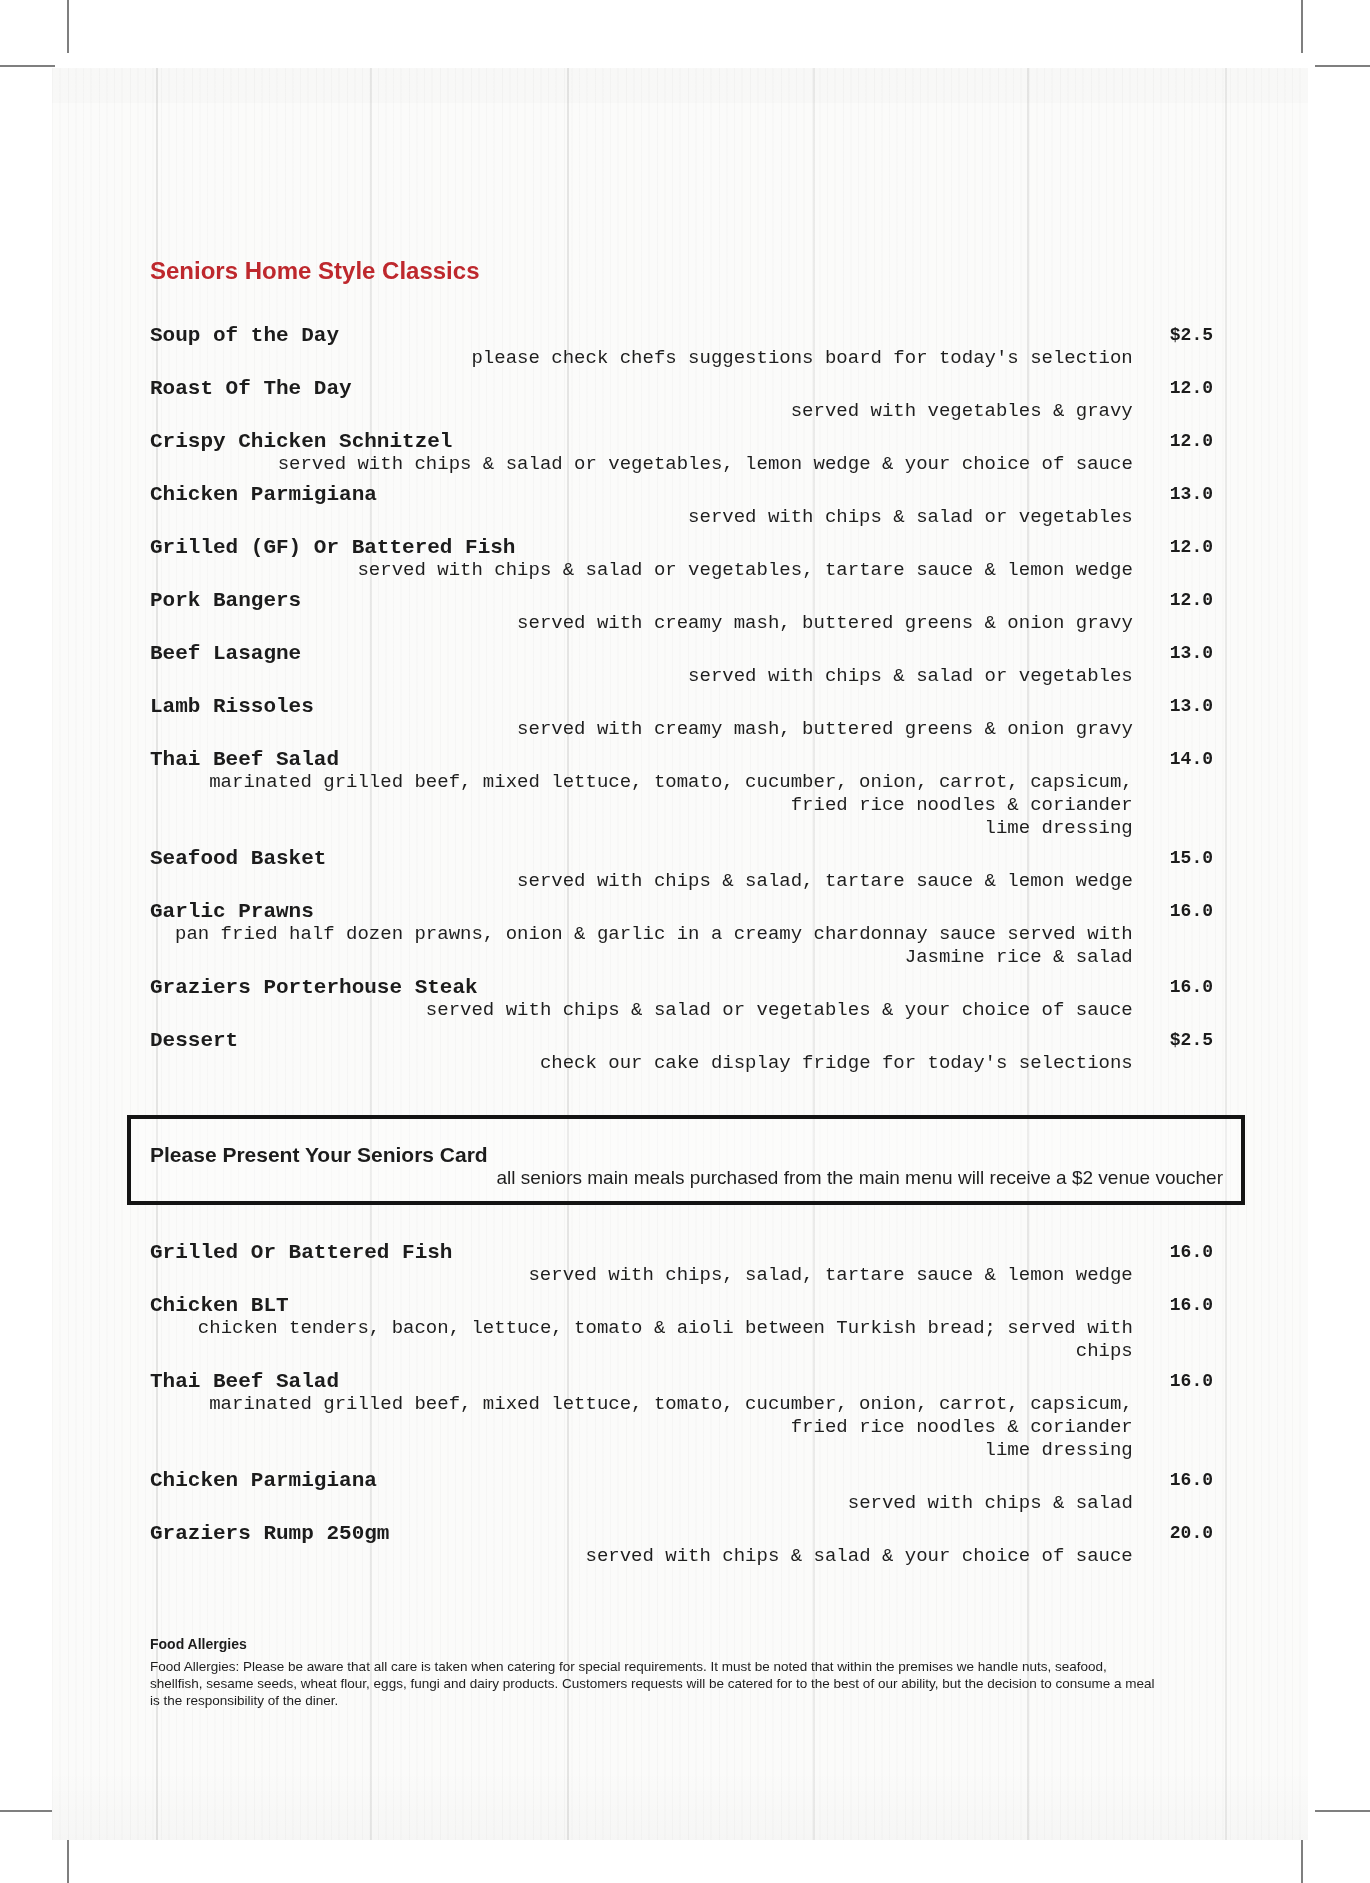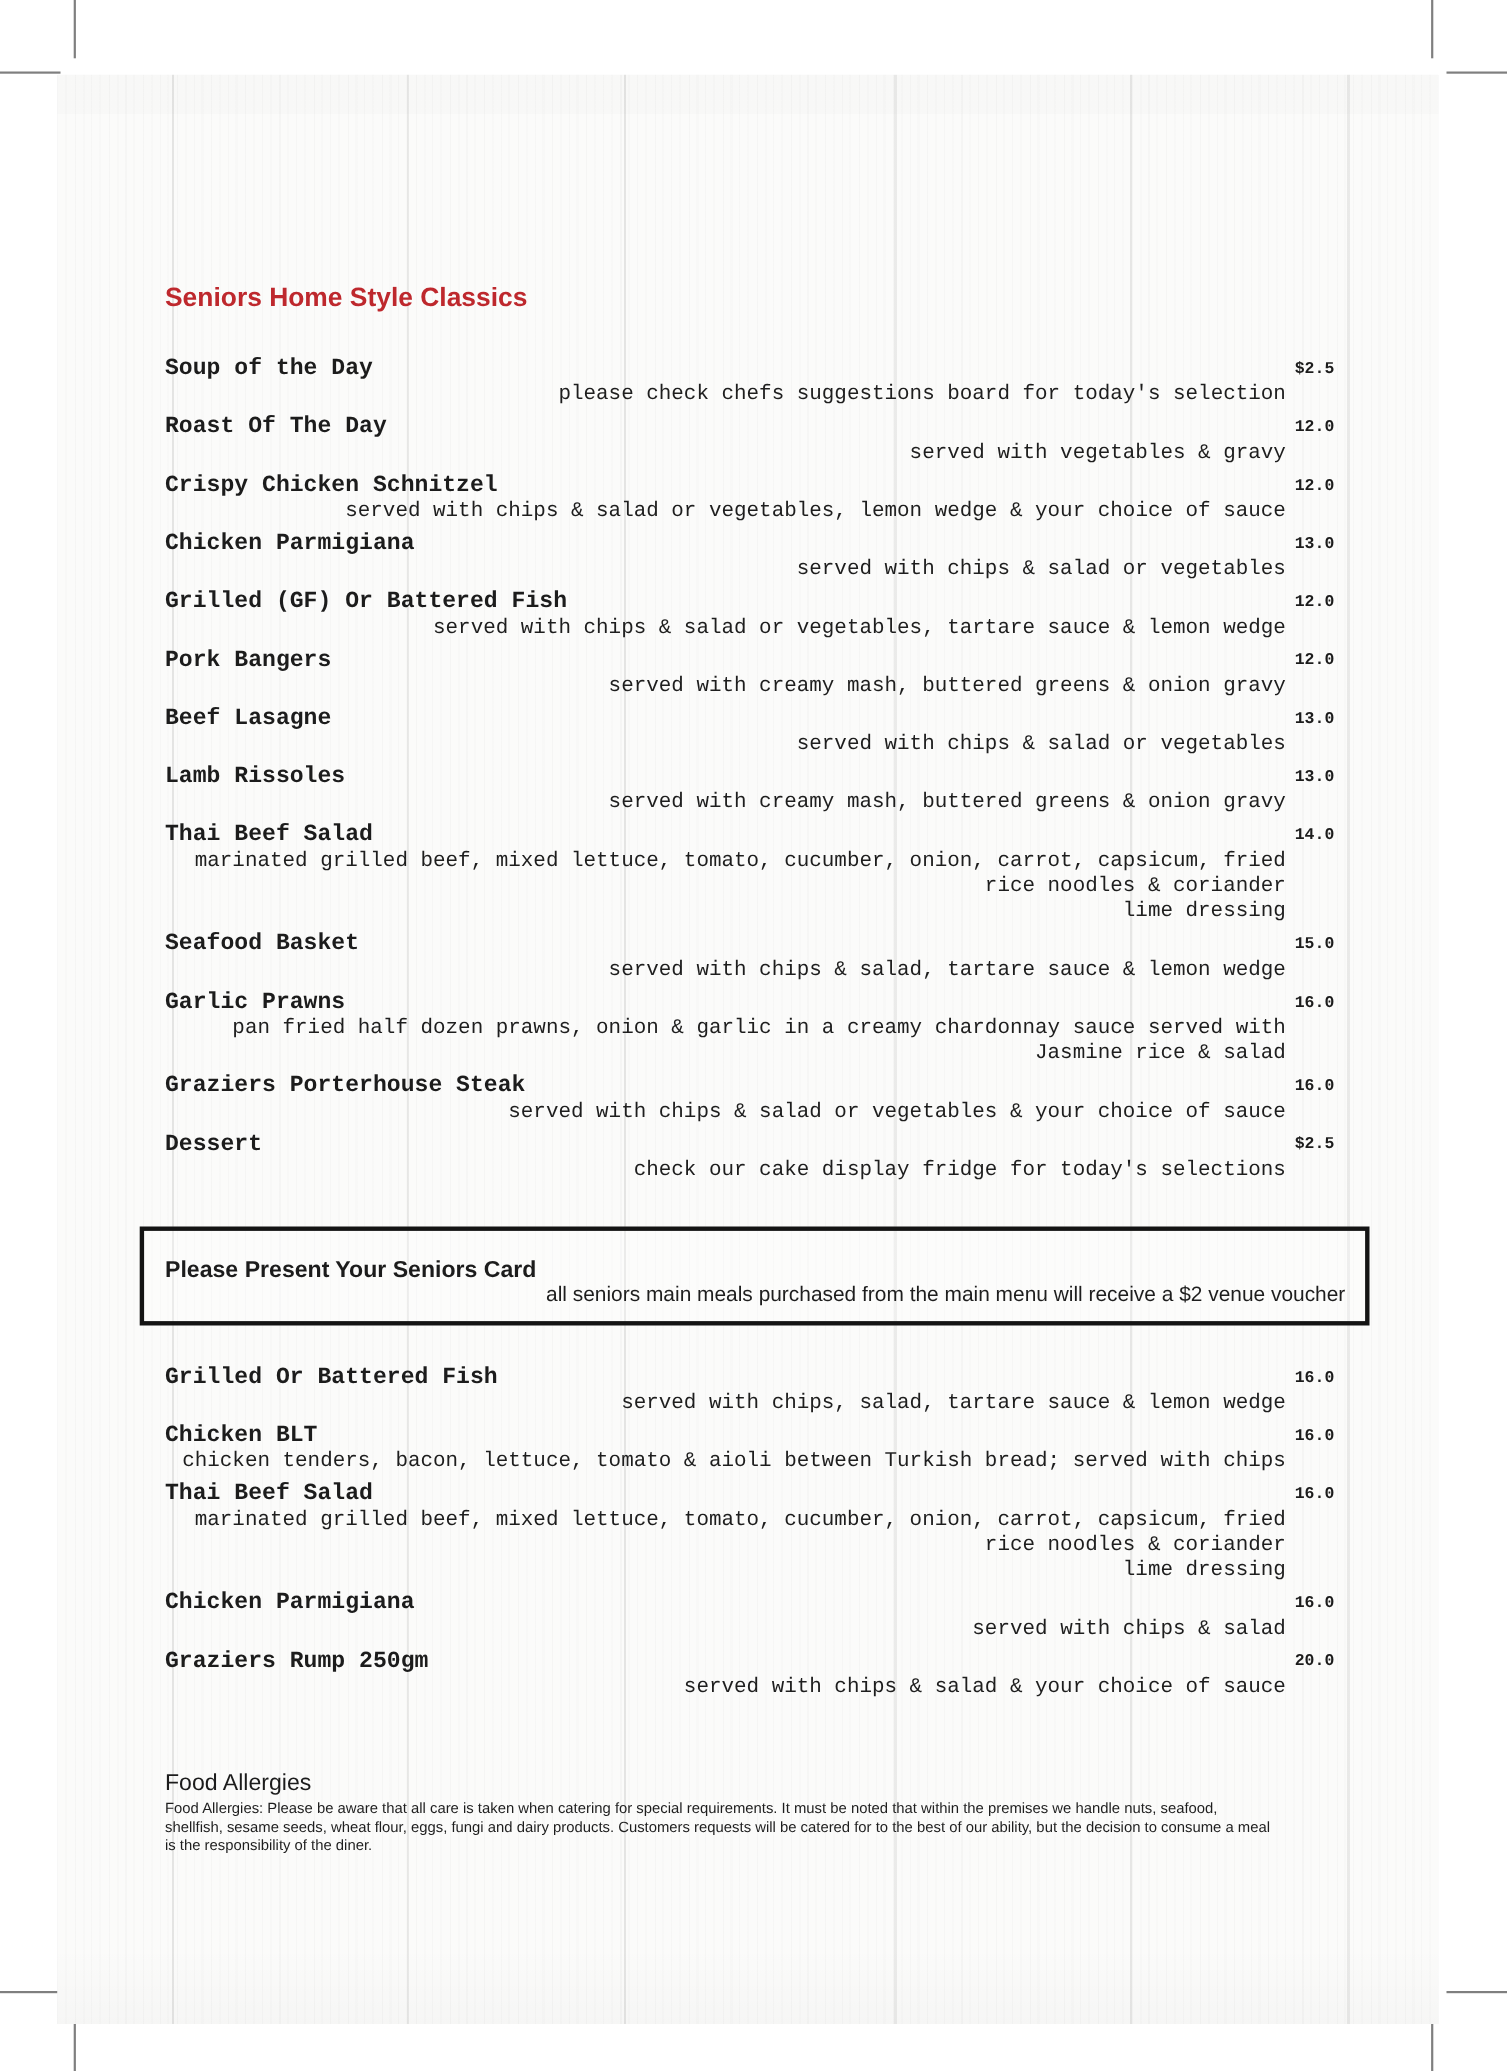--- a/index.html
+++ b/index.html
@@ -55,33 +55,33 @@
   .item-text { flex:1 1 auto; min-width:0; }
   .item-name {
     font-size:21px; line-height:23px; font-weight:bold; color:#1c1c1c;
   }
   .item-desc {
     font-size:19px; line-height:23px; color:#1e1e1e;
     white-space:pre-line;
     text-align:right;
   }
   .item-price {
-    font-size:15px; line-height:23px; font-weight:bold; color:#1c1c1c;
-    white-space:nowrap; margin-left:8px;
+    font-size:18px; line-height:23px; font-weight:bold; color:#1c1c1c;
+    white-space:nowrap; margin-left:37px;
   }
 
   .notice-box {
     border:4px solid #141414;
     margin:40px -32px 0 -23px;
     padding:24px 18px 12px 19px;
     background:rgba(255,255,255,0.25);
   }
 
   .allergies { margin-top:64px; }
-  .allergies-title { font-size:21px; line-height:24px; font-weight:normal; color:#1c1c1c; }
+  .allergies-title { font-size:14px; line-height:24px; font-weight:bold; color:#1c1c1c; }
   .allergies-text {
     margin-top:2px;
     font-size:13.5px; line-height:17px; color:#1e1e1e;
     white-space:pre-line;
   }
 </style>
 </head>
 <body style="--accent: #be282d;">
 
 <div class="crop-mark" style="left:0; top:65px; width:55px; height:2px;"></div>

